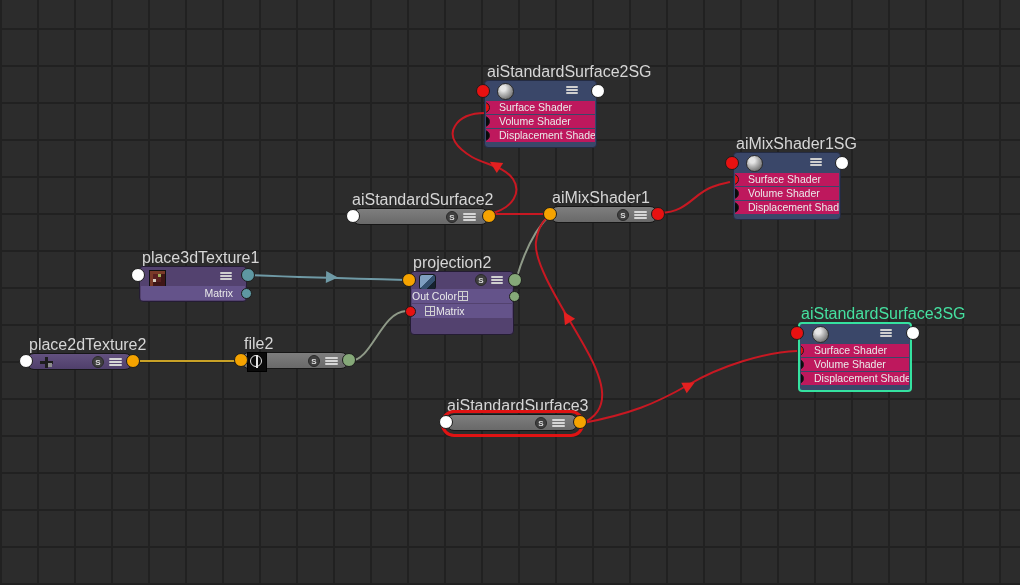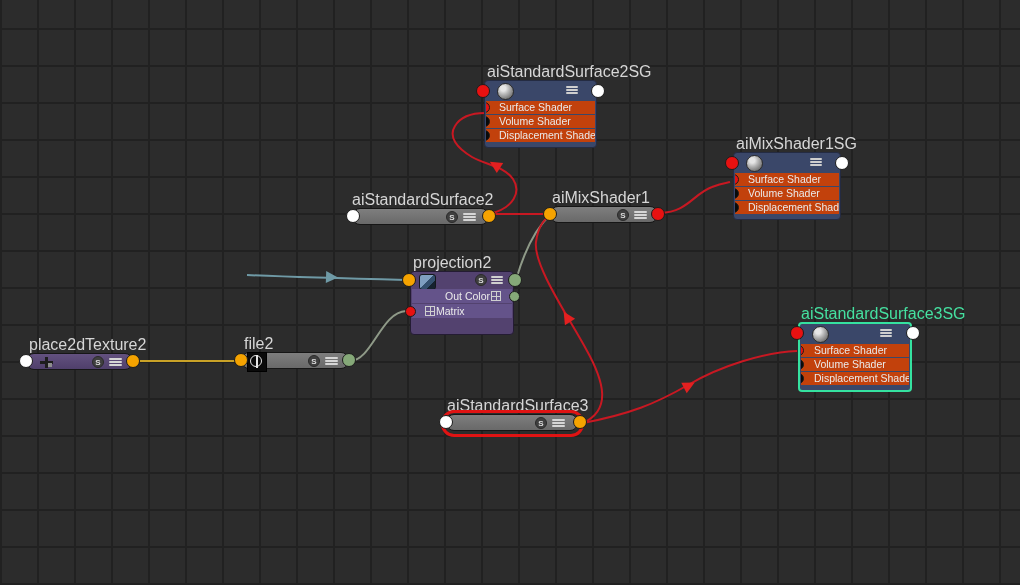--- a/index.html
+++ b/index.html
@@ -27,21 +27,21 @@
   .sg-node.selected .sg-body{border:2px solid #35e2a0;}
   .sg-header{position:absolute;top:0;left:0;right:0;height:20px;}
   .ball-icon{
     position:absolute;left:12px;top:2px;width:15px;height:15px;border-radius:50%;
     background:radial-gradient(circle at 35% 30%,#e6e6e6 0 18%,#b9b9b9 40%,#6f6f6f 80%,#555 100%);
     border:1px solid #2c2c2c;
   }
   .ham-icon{position:absolute;right:18px;top:5px;width:12px;height:10px;}
   .ham-icon i{display:block;height:2px;margin-bottom:1px;background:#cfcfcf;border-radius:1px;}
   .sg-row{
-    position:relative;height:13px;margin:0 1px 1px 1px;background:#c2410c;
+    position:relative;height:13px;margin:0 1px 1px 1px;background:#be185d;
     font-size:10.5px;line-height:13px;color:#eaeaea;padding-left:13px;
     white-space:nowrap;overflow:hidden;
   }
   .port{position:absolute;border-radius:50%;border:1px solid #1c1c1c;box-sizing:border-box;}
   .port.big{width:14px;height:14px;}
   .port.small{width:11px;height:11px;}
   
   .bar{
     position:relative;height:17px;border-radius:8px;
     background:linear-gradient(#7e7e7e,#696969);border:1px solid #161616;
@@ -236,34 +236,56 @@
       <span class="bar-ham" style="right:10px">
           <i></i>
           <i></i>
           <i></i>
         </span>
     </div>
     <span class="port big" style="left:-7px;top:1px;background:#f5a300"></span>
     <span class="port big" style="right:-7px;top:1px;background:#e81111"></span>
   </div>
 
+  <div class="node" style="left:139px;top:266px;width:108px;height:36px">
+    <div class="node-title">place3dTexture1</div>
+    <div class="tex-body">
+      <div style="position:relative;height:19px">
+        <span class="p3d-ico">
+            <b></b>
+            <u></u>
+          </span>
+        <span class="ham-icon" style="right:14px;top:5px">
+            <i></i>
+            <i></i>
+            <i></i>
+          </span>
+      </div>
+      <div class="tex-row" style="text-align:right;padding-right:12px">
+        <span>Matrix</span>
+        <span class="port small" style="right:-7px;top:2px;background:#5e98a2"></span>
+      </div>
+    </div>
+    <span class="port big" style="left:-8px;top:2px;background:#ffffff"></span>
+    <span class="port big" style="right:-8px;top:2px;background:#5e98a2"></span>
+  </div>
 
   <div class="node" style="left:410px;top:271px;width:104px;height:64px">
     <div class="node-title">projection2</div>
     <div class="tex-body">
       <div style="position:relative;height:17px">
         <span class="proj-ico"></span>
         <span class="s-badge" style="right:26px;top:2px">S</span>
         <span class="ham-icon" style="right:10px;top:4px">
             <i></i>
             <i></i>
             <i></i>
           </span>
       </div>
-      <div class="tex-row" style="text-align:right;padding-right:10px">
+      <div class="tex-row" style="padding-right:10px">
         <span>Out Color</span><span class="grid-ico"></span>
         <span class="port small" style="right:-8px;top:2px;background:#85a878"></span>
       </div>
       <div class="tex-row" style="padding-left:12px">
         <span class="grid-ico"></span><span>Matrix</span>
         <span class="port small" style="left:-7px;top:2px;background:#e81111"></span>
       </div>
     </div>
     <span class="port big" style="left:-8px;top:2px;background:#f5a300"></span>
     <span class="port big" style="right:-8px;top:2px;background:#85a878"></span>

